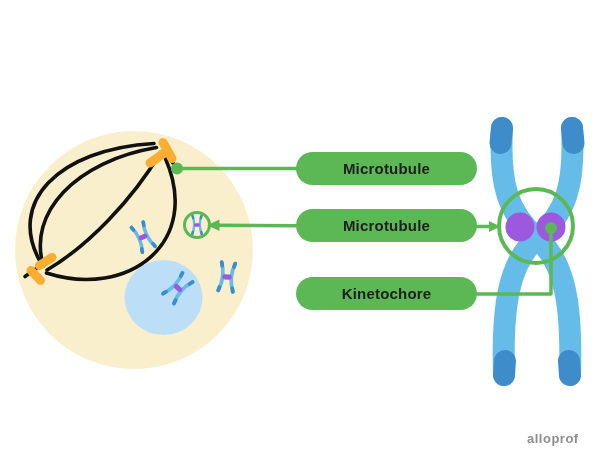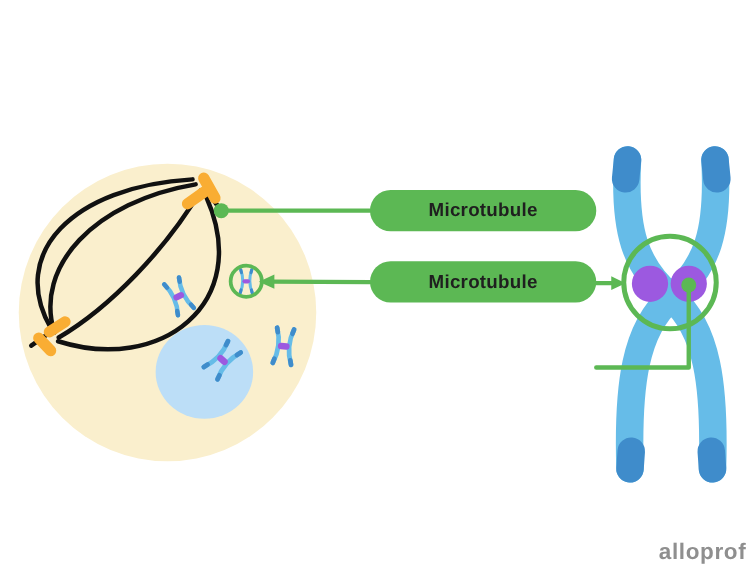--- a/index.html
+++ b/index.html
@@ -46,21 +46,21 @@
   }
   #pill-microtubule { left: 296px; top: 152px; }
   #pill-centromere  { left: 296px; top: 209px; }
   #pill-kinetochore { left: 296px; top: 277px; }
 
   .watermark {
     position: absolute;
     left: 527px;
     top: 431px;
     font-weight: 700;
-    font-size: 18px;
+    font-size: 13px;
     color: var(--watermark-gray);
     letter-spacing: 0.5px;
   }
 </style>
 </head>
 <body>
 
 <div id="stage">
 
   <svg id="diagram-svg" width="600" height="467" viewBox="0 0 600 467">
@@ -134,16 +134,17 @@
     </g>
 
     <g>
       <path class="connector" d="M 477 294 L 551 294 L 551 229"></path>
       <circle class="connector-fill" cx="551" cy="228" r="6"></circle>
     </g>
   </svg>
 
   <div class="pill" id="pill-microtubule">Microtubule</div>
   <div class="pill" id="pill-centromere">Microtubule</div>
+  <div class="pill" id="pill-kinetochore">Kinetochore</div>
 
   <div class="watermark">alloprof</div>
 
 </div>
 
 </body></html>

